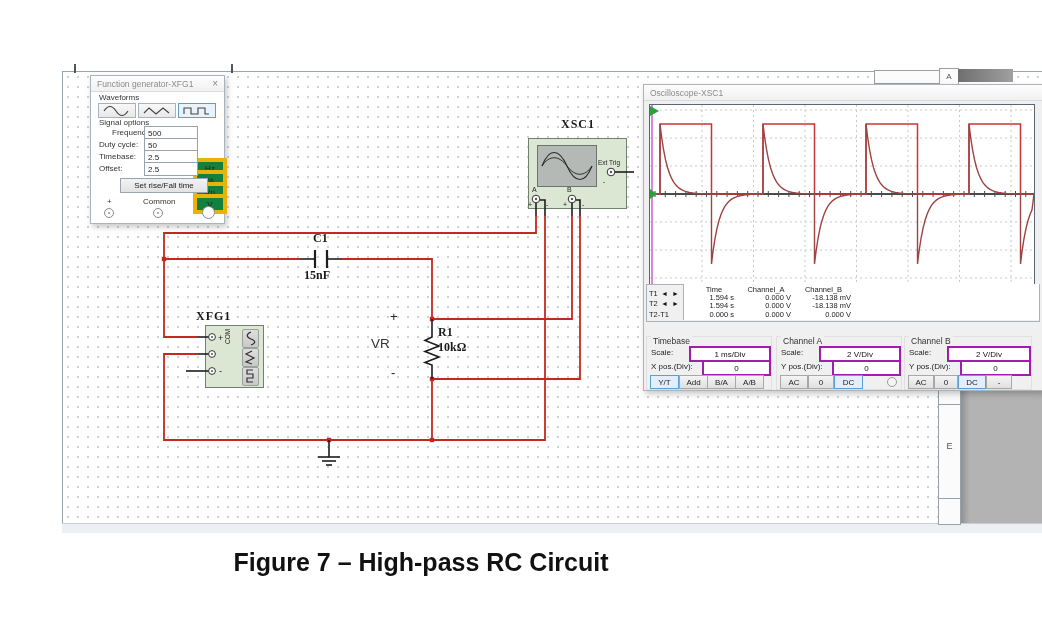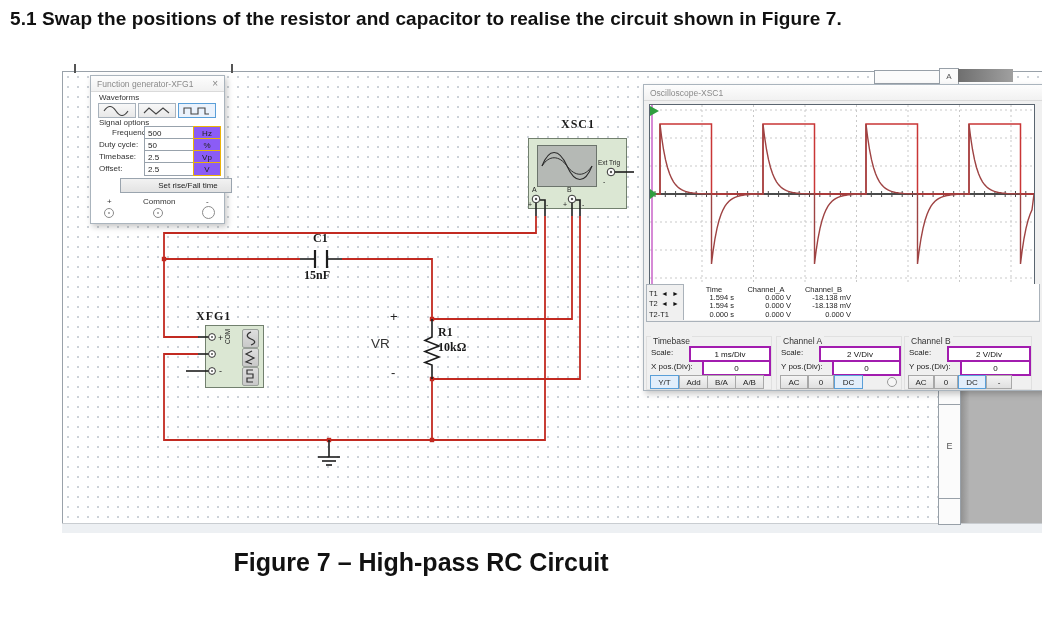--- a/index.html
+++ b/index.html
@@ -18,24 +18,24 @@
   .titlebar{height:15px;background:linear-gradient(#fdfdfd,#f1f1f1);border-bottom:1px solid #dadada;
     font-size:8.5px;color:#8a8a8a;display:flex;align-items:center;padding:0 6px;}
   .titlebar .sp{flex:1;}
   
   .fg-lbl{font-size:8px;color:#333;}
   .wavebtn{width:36px;height:13px;background:linear-gradient(#f8f8f8,#e8e8e8);
     border:1px solid #a8b2bc;display:flex;align-items:center;justify-content:center;}
   .wavebtn.sel{background:#eaf2fc;border:1.5px solid #5a9fd8;}
   .fgfield{background:#fff;border:1px solid #98a2ac;font-size:8px;color:#222;
     display:flex;align-items:center;padding-left:3px;}
-  .fgunit{background:#8b5cf6;border:1px solid #eab308;font-size:8px;color:#222;
+  .fgunit{background:#15803d;border:4px solid #eab308;font-size:8px;color:#222;
+    display:flex;align-items:center;justify-content:center;margin-top:32px;}
+  .fgbtn{background:linear-gradient(#f2f2f2,#e3e3e3);border:1px solid #9aa4ae;font-size:8px;color:#222;
     display:flex;align-items:center;justify-content:center;}
-  .fgbtn{background:linear-gradient(#f2f2f2,#e3e3e3);border:1px solid #9aa4ae;font-size:8px;color:#222;
-    display:flex;align-items:center;justify-content:center;padding-left:24px;}
   .term{border:1px solid #8a8a8a;border-radius:50%;background:#fff;}
   .termdot{background:#9a9a9a;border-radius:50%;width:2px;height:2px;}
   
   .clab{font-family:Liberation Serif, serif;font-weight:bold;font-size:12px;color:#1a1a1a;}
   .sym{background:#dbe7d3;border:1px solid #72806e;}
   .minibtn{background:linear-gradient(#dedede,#c9c9c9);border:1px solid #9aa09a;border-radius:2px;}
   
   .scope-disp{background:#fff;border:1px solid #5a6570;}
   .grpbox{border:1px solid #e0e0e0;background:#f0f0f0;}
   .grp-title{font-size:8.5px;color:#333;background:#f0f0f0;padding:0 2px;}
@@ -48,21 +48,20 @@
   .tinytxt{font-size:7.5px;color:#222;}
   .arrowbtn{font-size:7px;color:#111;line-height:8px;cursor:default;}
   
   .sheetstrip{background:#fbfbfb;border:1px solid #98a0a8;}
 </style>
 </head>
 <body>
 
 <div id="root">
 
-  <div class="abs b" style="left:10px;top:8px;font-size:19px;letter-spacing:.1px;">5.1 Swap the positions of the resistor and capacitor to realise the circuit shown in Figure 7.</div>
 
   <div id="canvas" class="abs"></div>
   <div class="abs ticktop" style="left:74px;"></div>
   <div class="abs ticktop" style="left:231px;"></div>
 
   <div class="abs" style="left:62px;top:523px;width:980px;height:9px;background:#edf0f3;border-top:1px solid #c9cdd1;"></div>
 
   <div class="abs sheetstrip" style="left:874px;top:70px;width:64px;height:12px;"></div>
   <div class="abs sheetstrip" style="left:939px;top:68px;width:18px;height:15px;display:flex;align-items:center;justify-content:center;font-size:8px;color:#555;">A</div>
   <div class="abs" style="left:958px;top:69px;width:55px;height:13px;background:linear-gradient(90deg,#6f6f6f,#a0a0a0);"></div>

